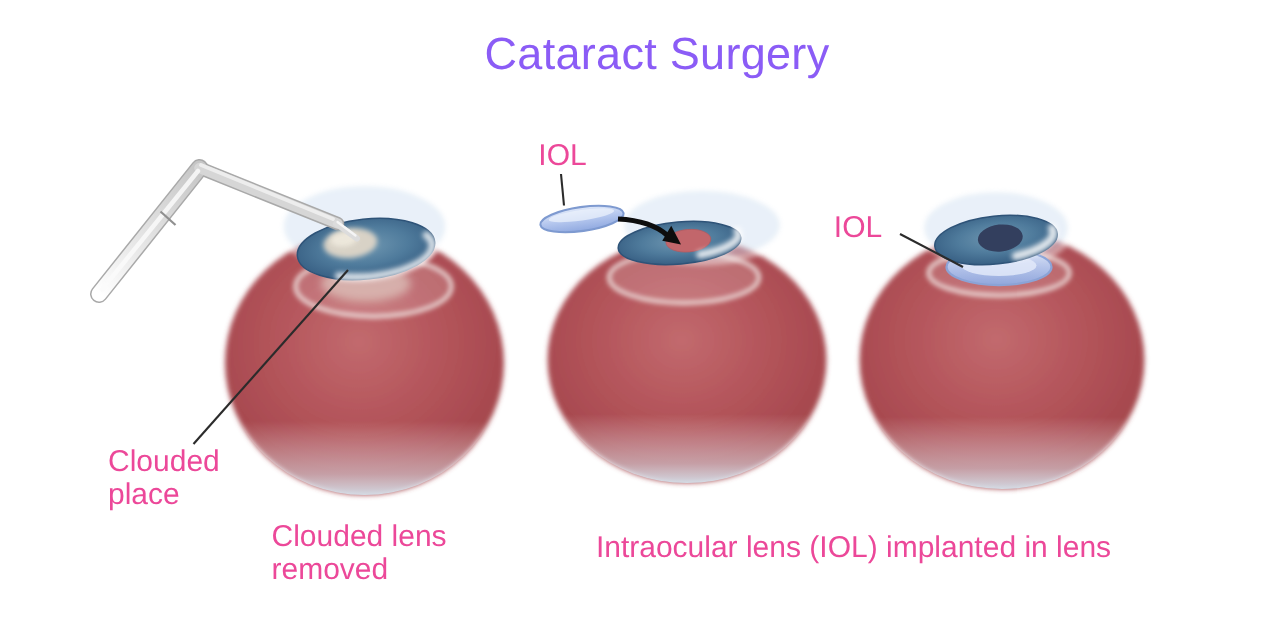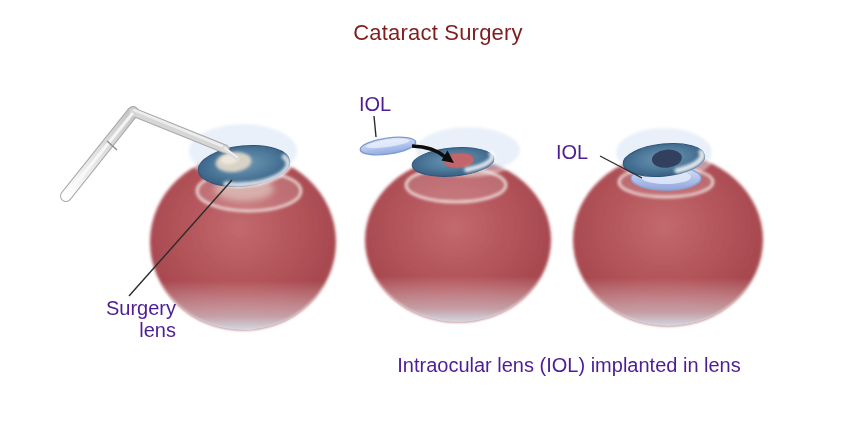--- a/index.html
+++ b/index.html
@@ -3,25 +3,25 @@
 <meta charset="utf-8">
 <style>
   html,body{margin:0;padding:0;background:#fff;}
   .stage{
     position:relative;width:850px;height:427px;background:#ffffff;
     overflow:hidden;font-family:"Liberation Sans",sans-serif;
   }
   .stage svg{position:absolute;left:0;top:0;}
   .title{
     position:absolute;left:438px;top:20px;transform:translateX(-50%);
-    font-size:22px;color:#7f1d1d;white-space:nowrap;letter-spacing:.2px;
+    font-size:30px;color:#8b5cf6;white-space:nowrap;letter-spacing:.2px;
   }
   .lbl{
-    position:absolute;transform:translateX(-50%);text-align:right;
-    font-size:20px;line-height:1.1;color:#4c1d95;
+    position:absolute;transform:translateX(-50%);text-align:left;
+    font-size:20px;line-height:1.1;color:#ec4899;
   }
   .lbl.nowrap{white-space:nowrap;}
   .clouded-lens-label{left:124px;top:297px;width:104px;}
   .clouded-removed-label{left:257px;top:347px;width:152px;}
   .iol-label-middle{left:375px;top:93px;}
   .iol-label-right{left:572px;top:141px;}
   .main-caption{left:569px;top:354px;}
 </style>
 </head>
 <body>
@@ -126,18 +126,19 @@
         <ellipse cx="664" cy="160" rx="41" ry="16" fill="url(#gIris)" stroke="#2e5378" stroke-width="1"></ellipse>
         <ellipse cx="667" cy="159" rx="15" ry="9" fill="#333f5e"></ellipse>
         <path d="M 676,172 A 38 14 0 0 0 702,156" stroke="#ffffff" stroke-width="5.5" stroke-linecap="round" fill="none" opacity="0.85" filter="url(#soft)"></path>
       </g>
       <line x1="600" y1="156" x2="642" y2="178" stroke="#2b2b2b" stroke-width="1.4"></line>
     </g>
   </svg>
 
   <div class="title">Cataract Surgery</div>
 
-  <div class="lbl clouded-lens-label">Surgery lens</div>
+  <div class="lbl clouded-lens-label">Clouded place</div>
+  <div class="lbl clouded-removed-label">Clouded lens removed</div>
   <div class="lbl nowrap iol-label-middle">IOL</div>
   <div class="lbl nowrap iol-label-right">IOL</div>
   <div class="lbl nowrap main-caption">Intraocular lens (IOL) implanted in lens</div>
 
 </div>
 
 </body></html>

